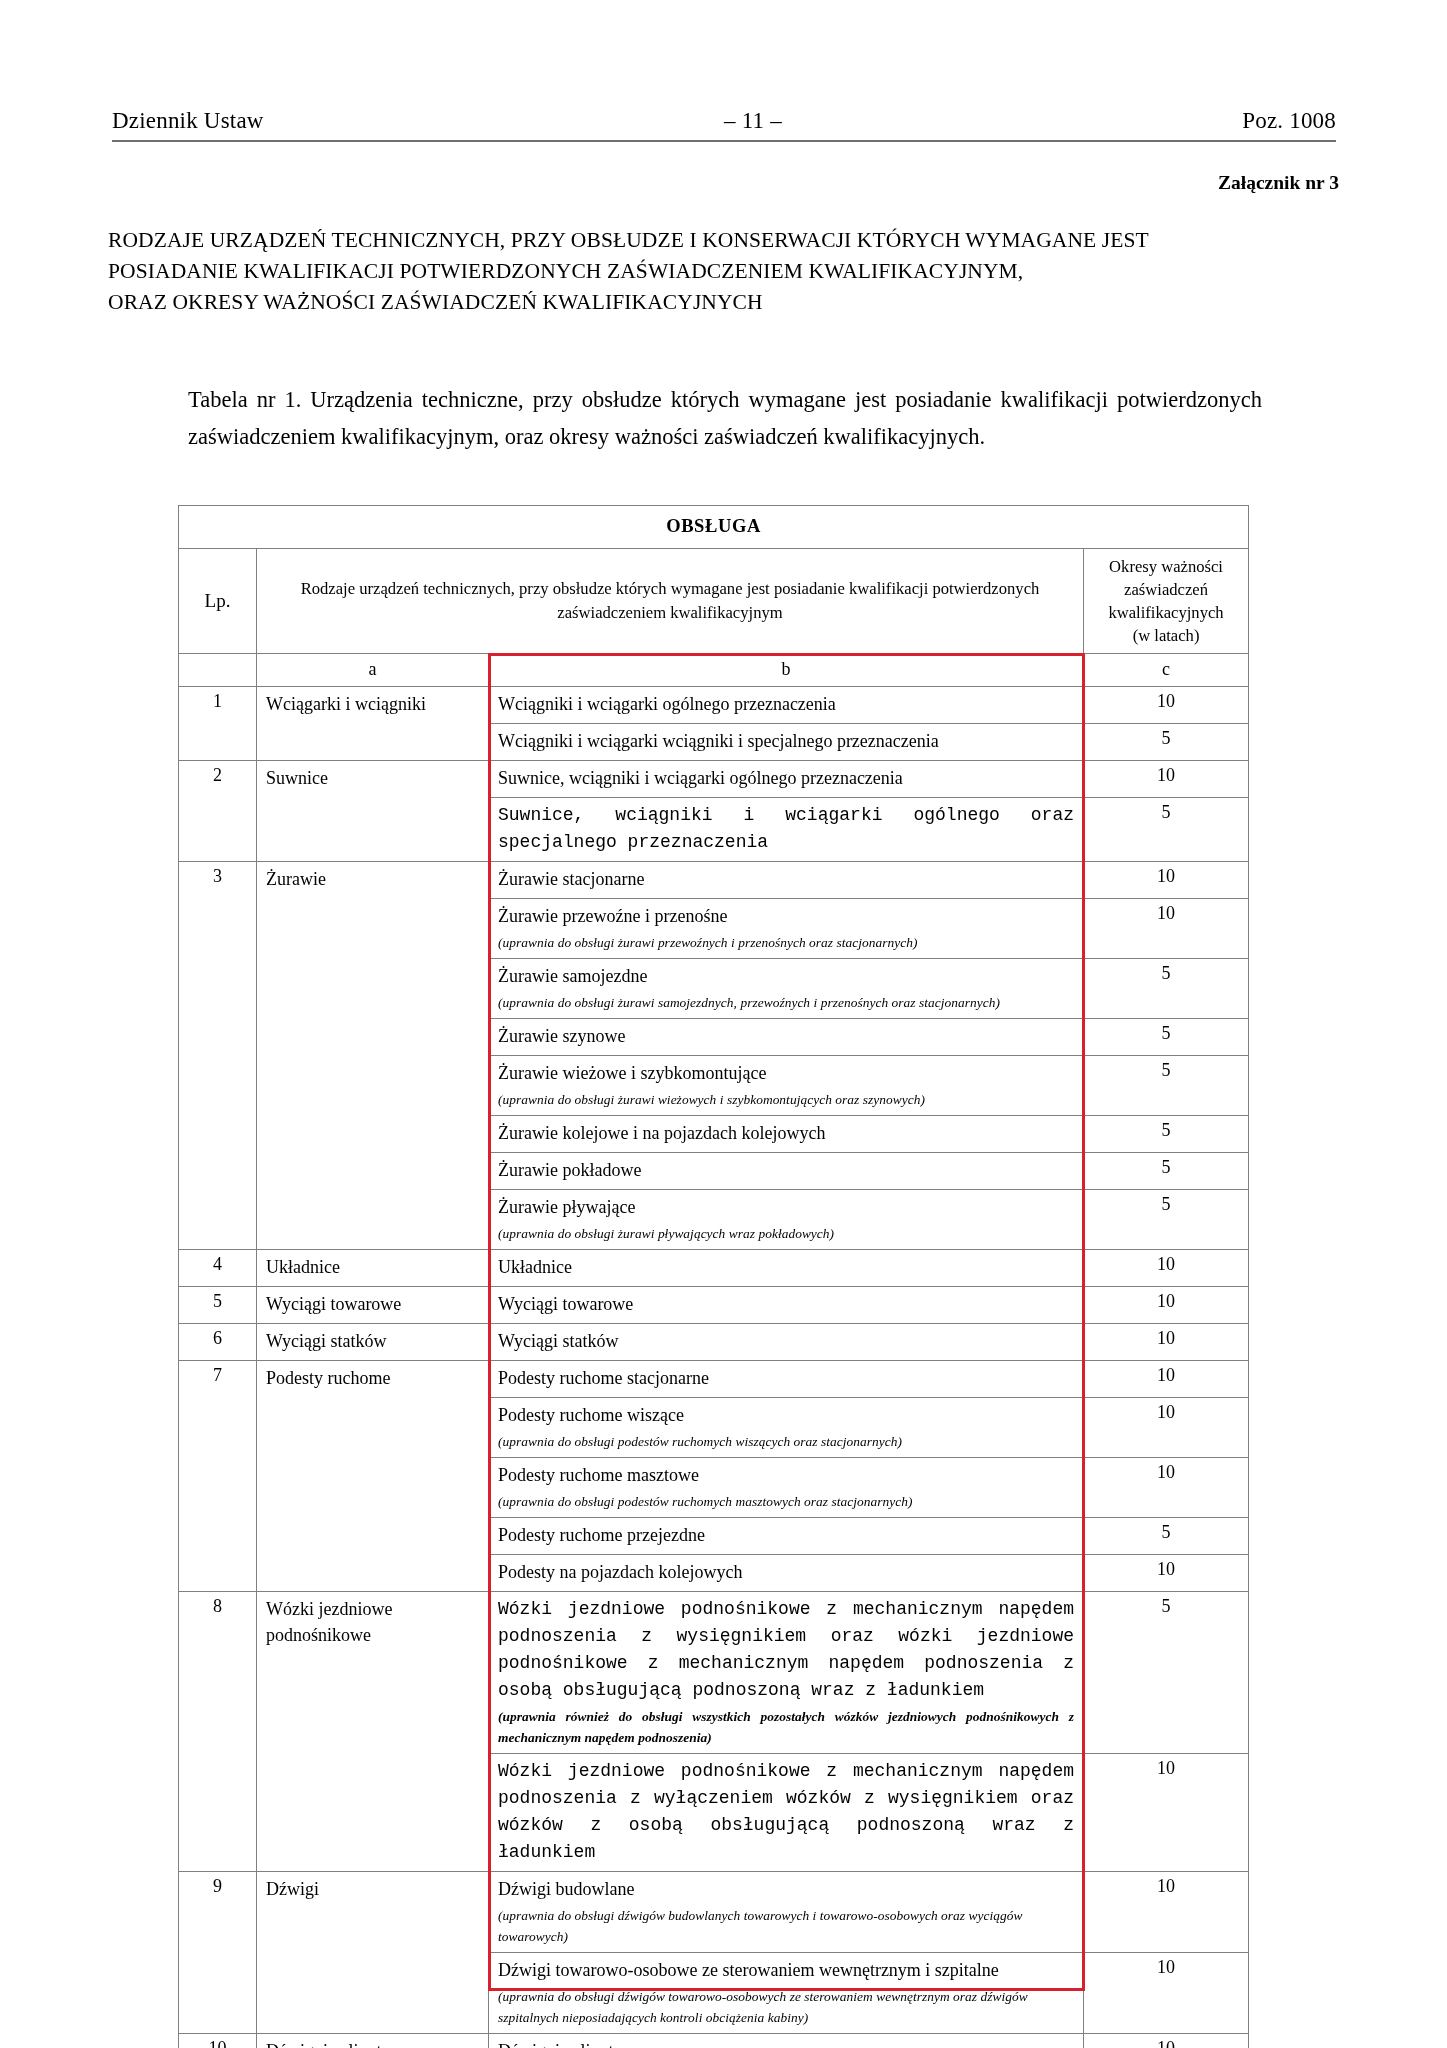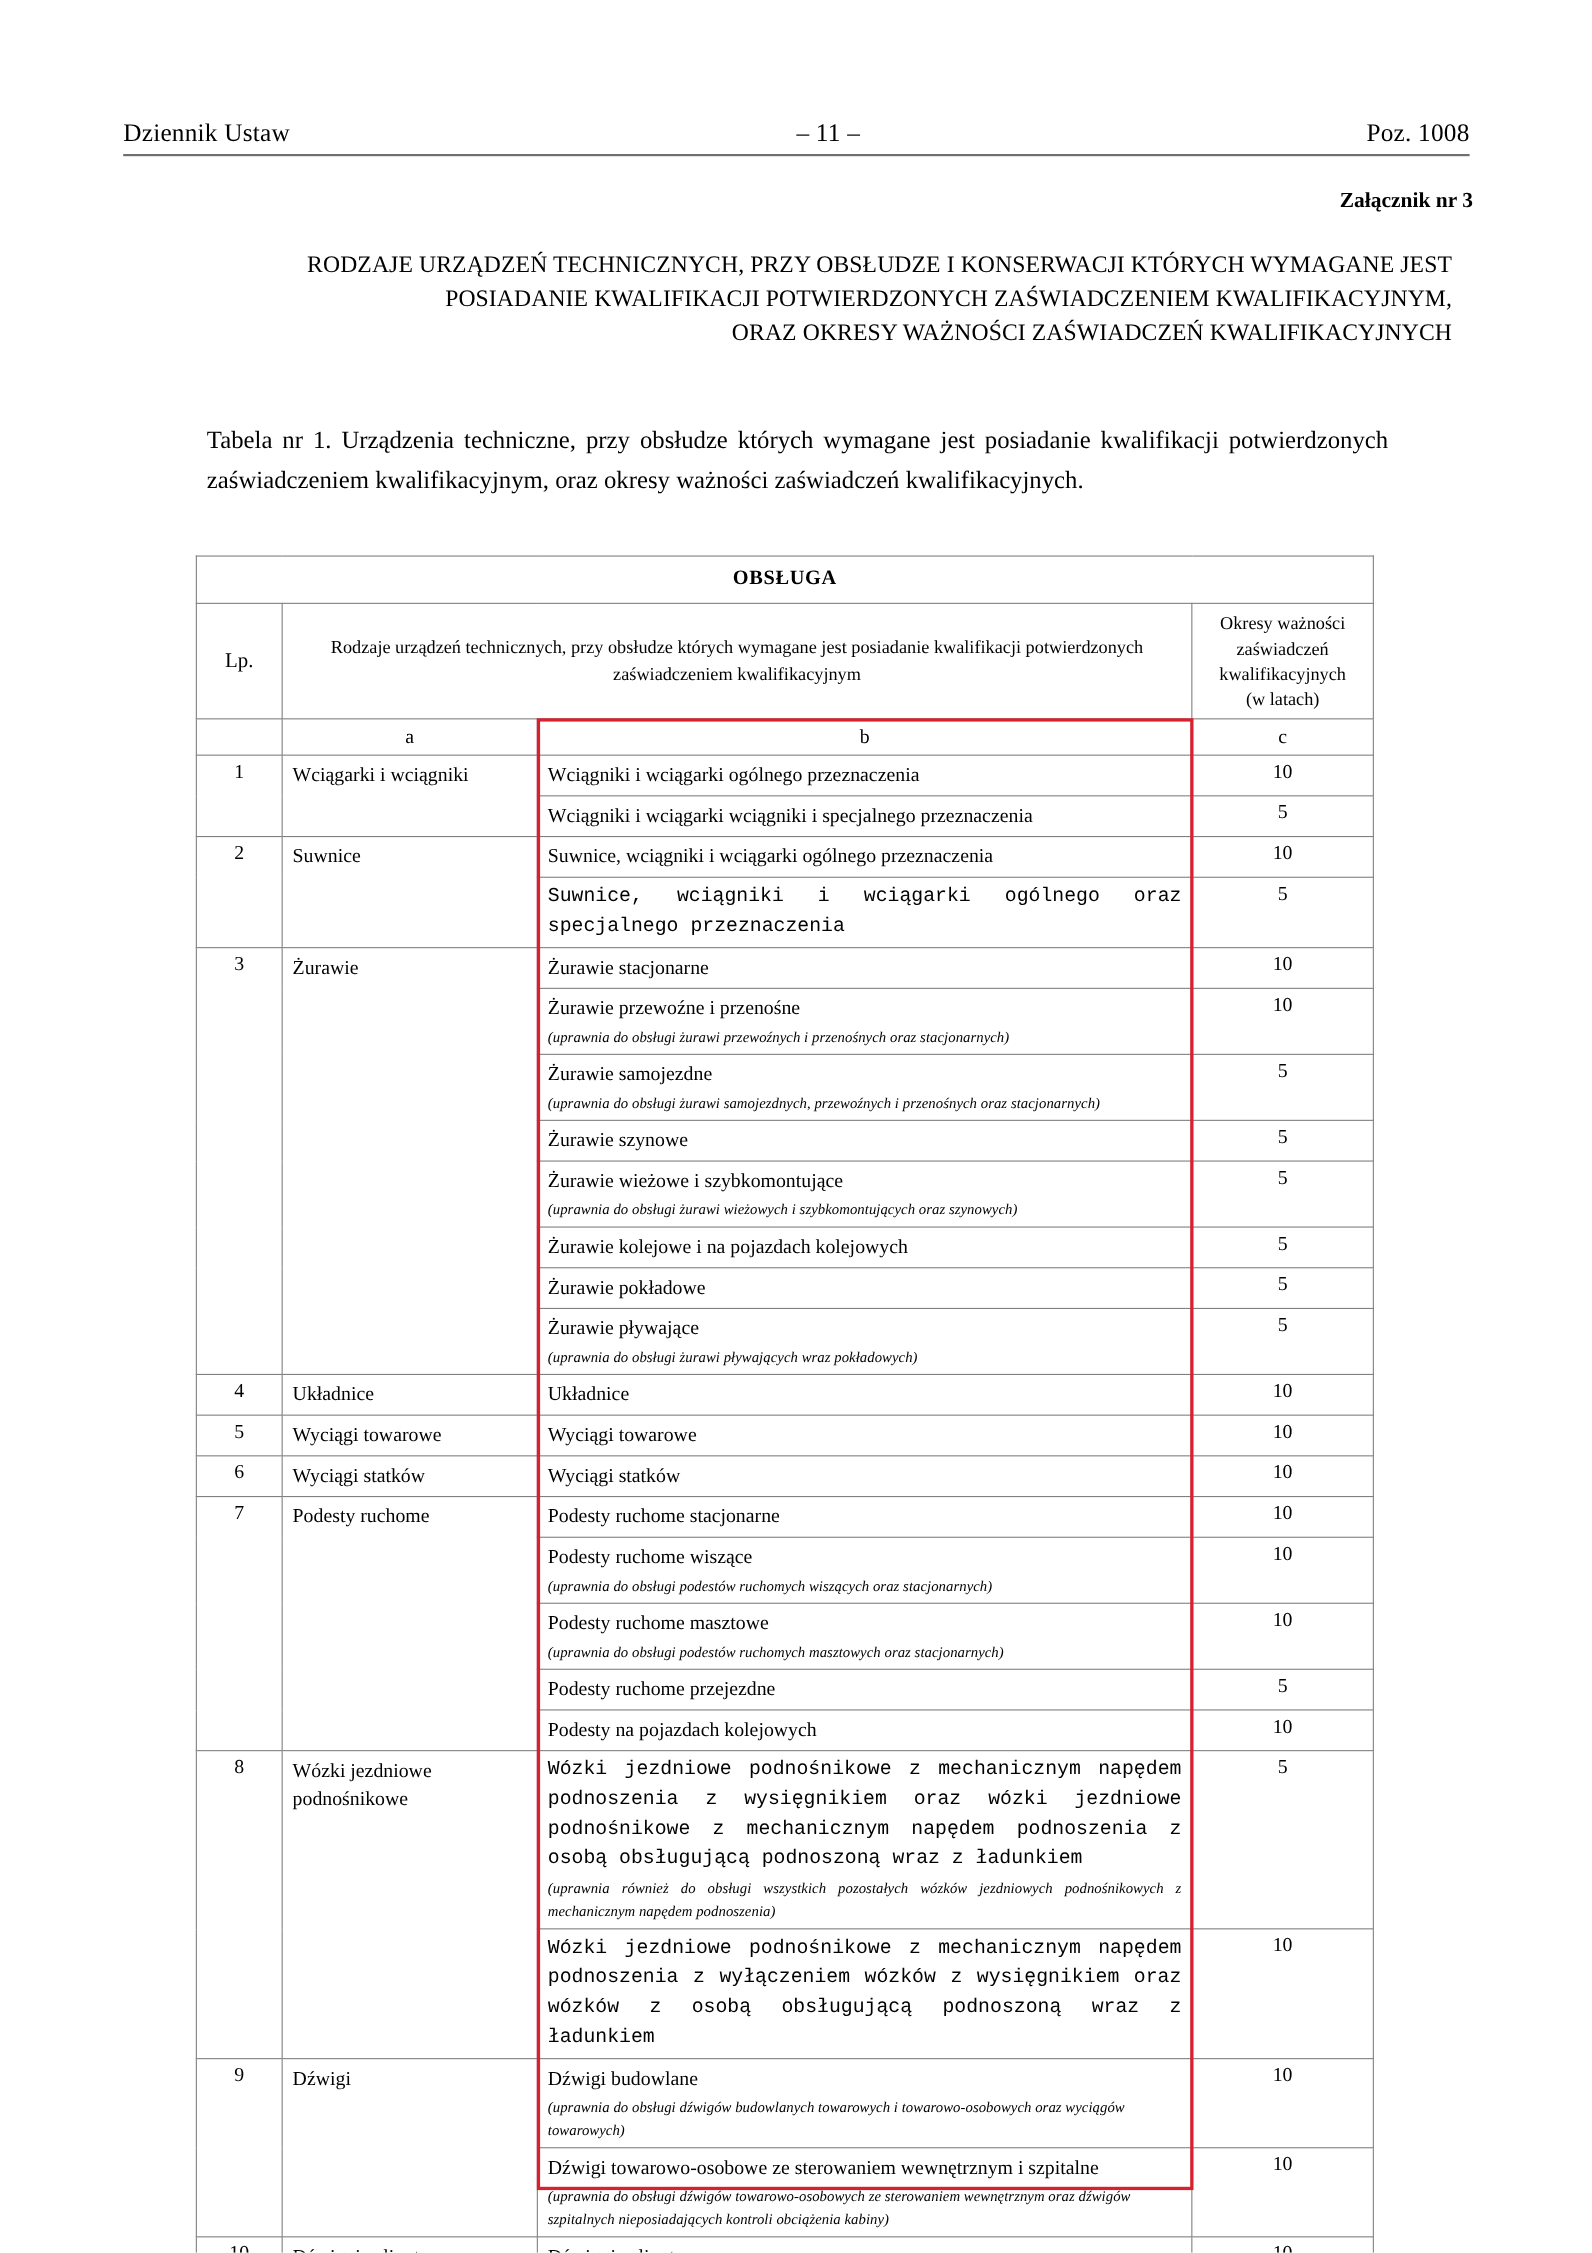--- a/index.html
+++ b/index.html
@@ -49,24 +49,24 @@
     position: absolute;
     right: 108px;
     top: 172px;
     font-size: 19.5px;
     font-weight: bold;
   }
 
   
   .doc-title {
     position: absolute;
-    left: 96px;
+    left: 108px;
     top: 225px;
     width: 1224px;
-    text-align: right;
+    text-align: left;
     font-size: 21.5px;
     line-height: 31px;
     letter-spacing: .1px;
   }
   .doc-title div { white-space: nowrap; }
 
   
   .intro {
     position: absolute;
     left: 188px;
@@ -162,21 +162,21 @@
     padding: 4px 0 0 0 !important;
   }
   .note {
     display: block;
     font-style: italic;
     font-size: 13.4px;
     line-height: 21px;
     margin-top: 2px;
     letter-spacing: .05px;
   }
-  .note.just { text-align: justify; text-justify: inter-word; }
+  .note.just { text-align: justify; text-justify: inter-word; font-weight: bold; }
 
   
   .redbox {
     position: absolute;
     border: 3.4px solid #d8202f;
     pointer-events: none;
     box-sizing: border-box;
     z-index: 5;
   }
 </style>

